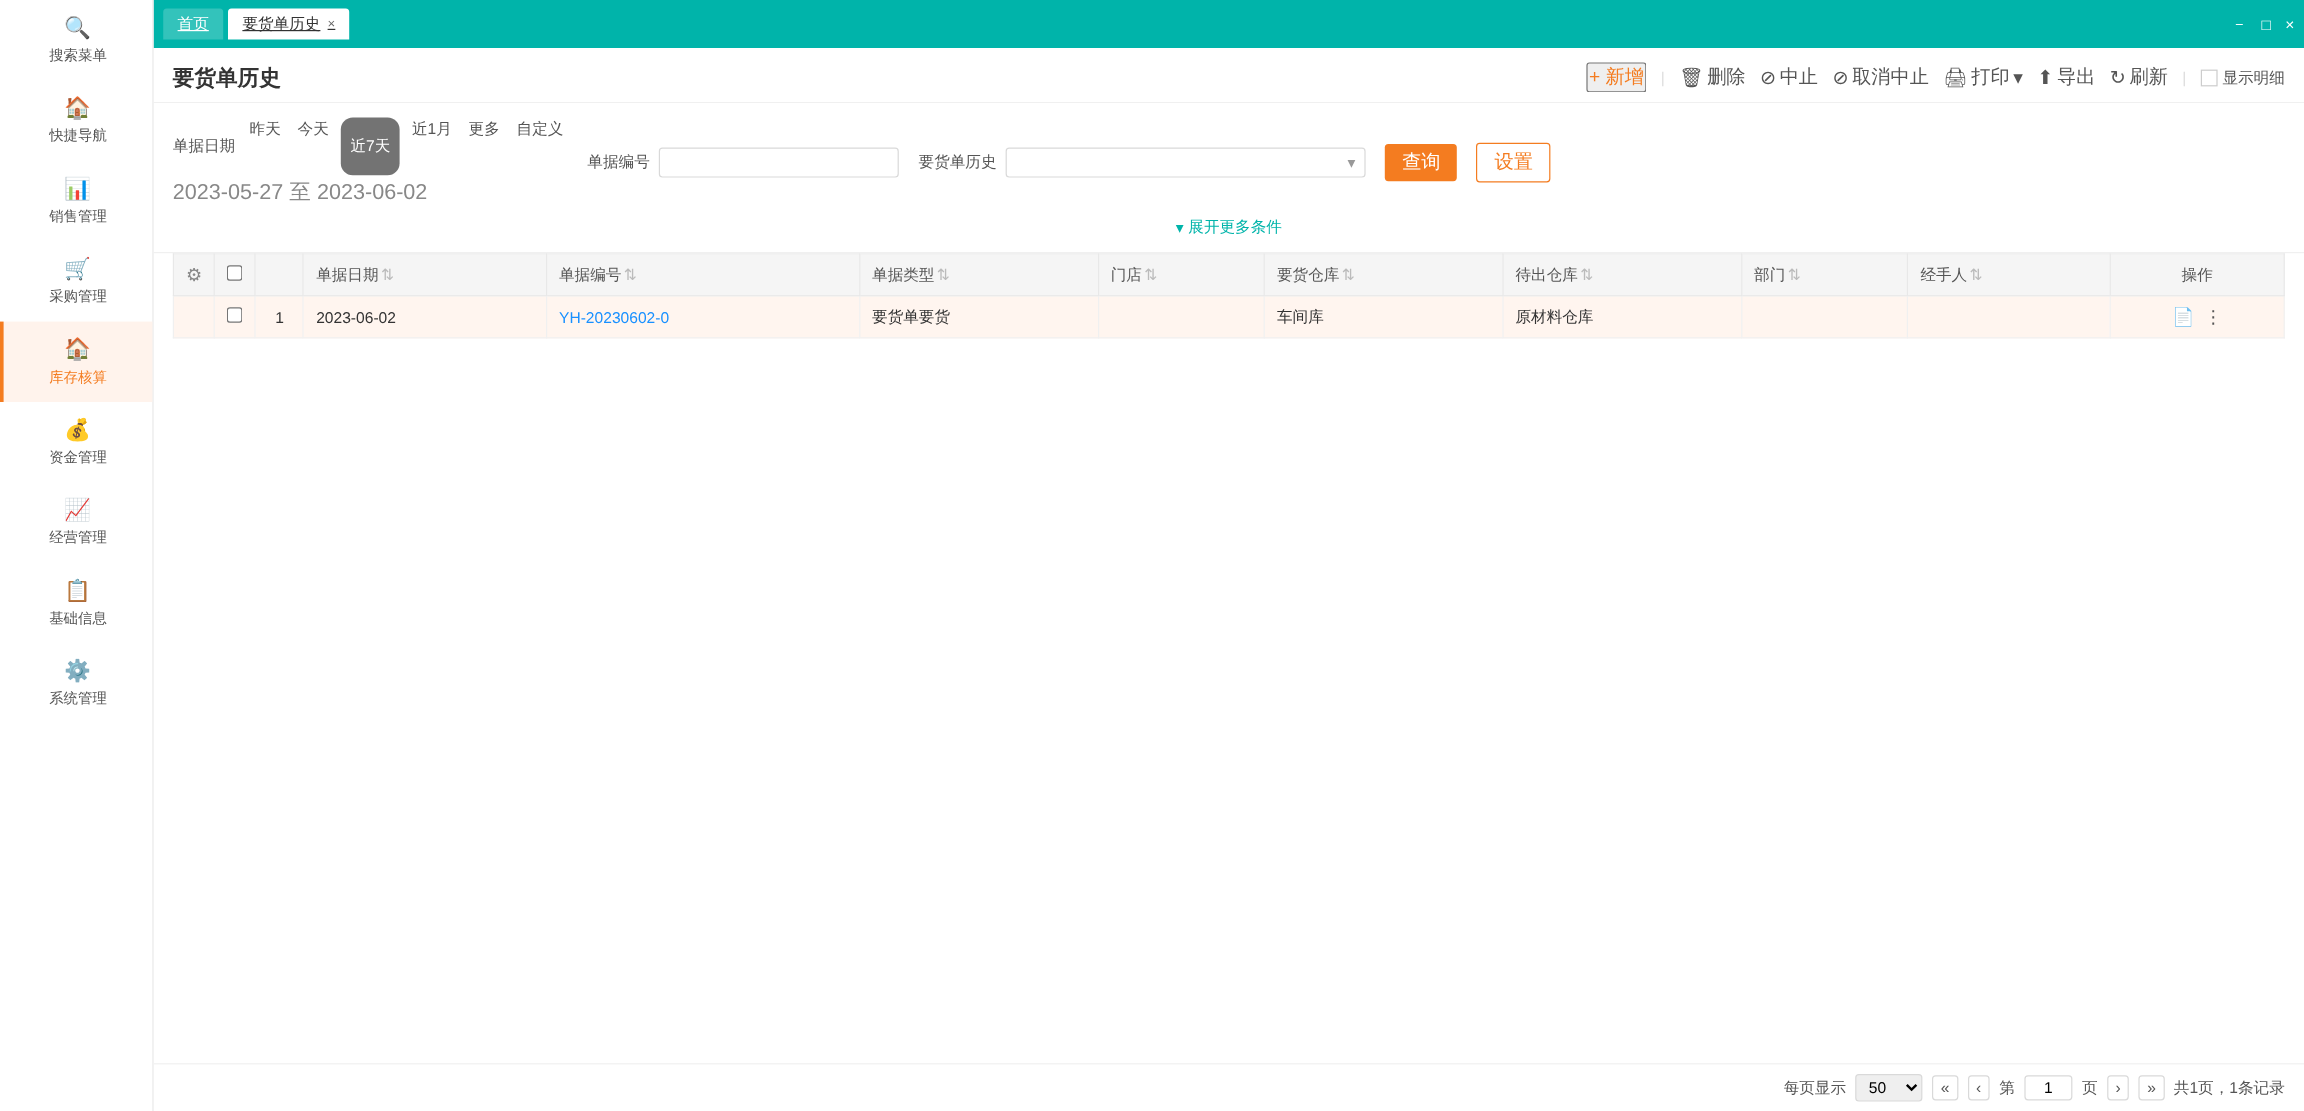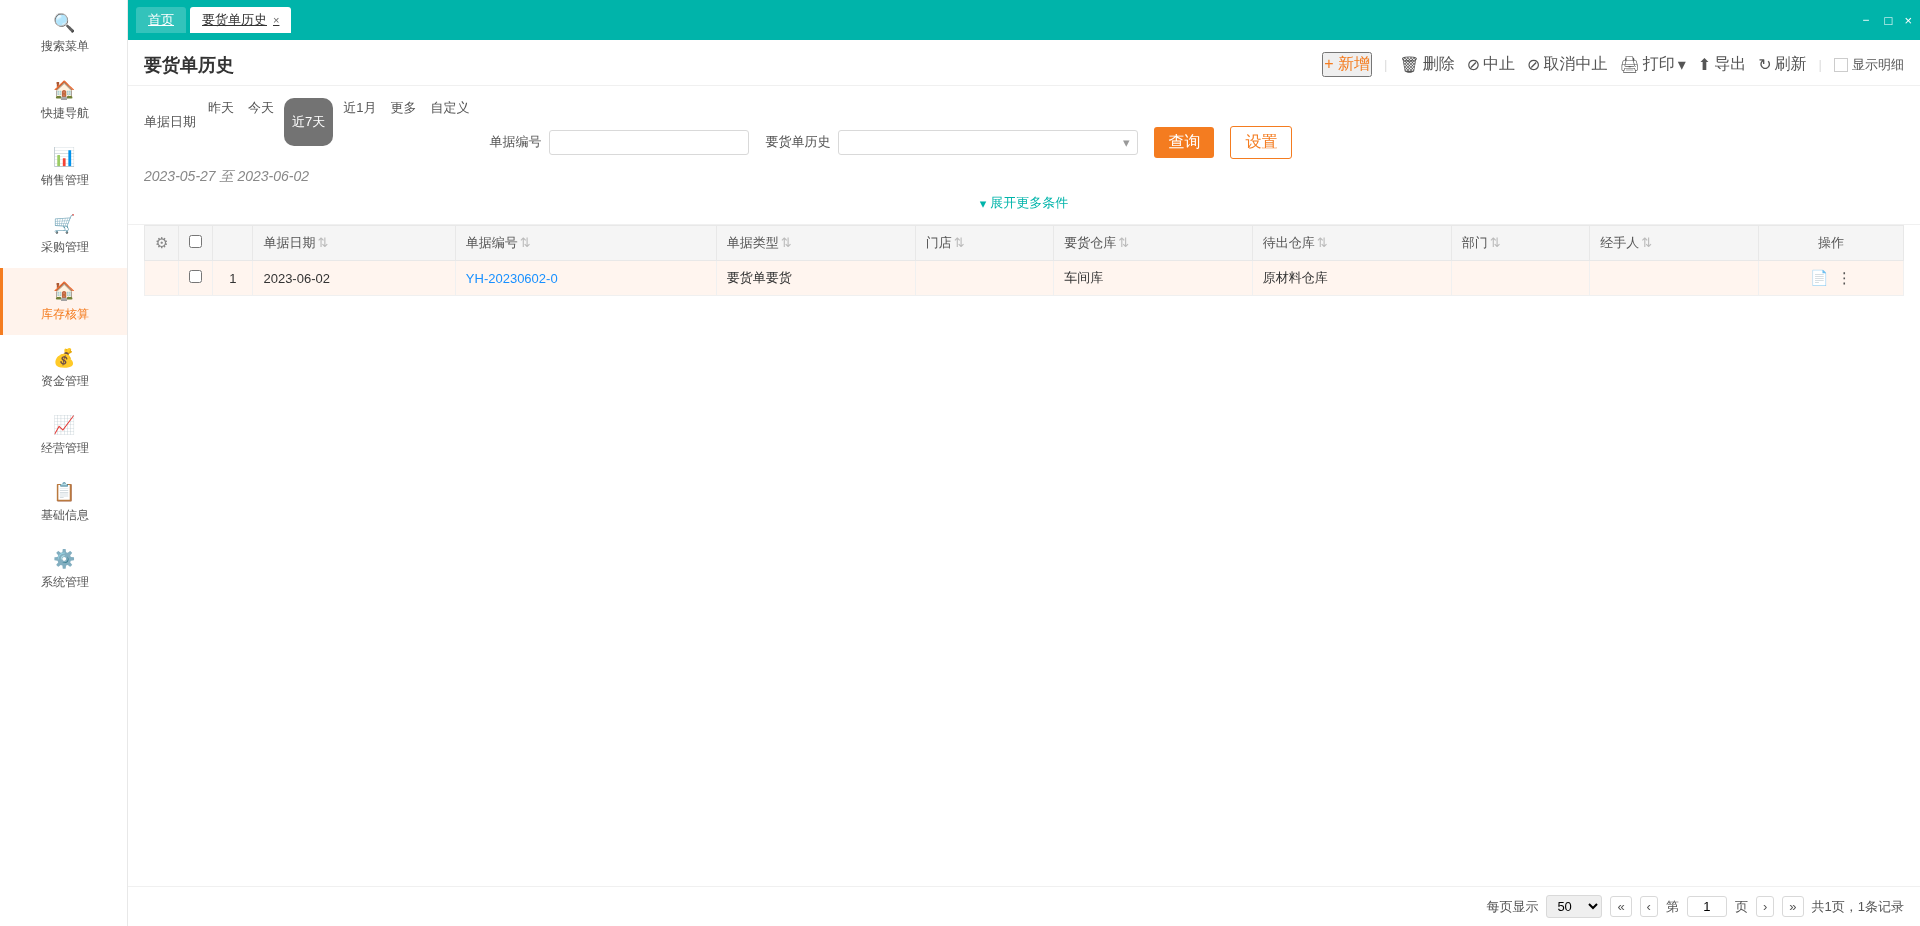--- a/index.html
+++ b/index.html
@@ -163,21 +163,21 @@
       cursor: pointer;
       font-size: 13px;
       padding: 1px 4px;
     }
     .date-option.active {
       background: #737373;
       color: #fff;
       border-radius: 10px;
       padding: 15px 8px;
     }
-    .date-range { color: #888; font-size: 14px; margin-top: 20px; font-style: italic; }
+    .date-range { color: #888; font-size: 18px; margin-top: 0; }
     .filter-input {
       border: 1px solid #d9d9d9;
       border-radius: 3px;
       padding: 4px 8px;
       font-size: 13px;
       width: 200px;
       outline: none;
     }
     .filter-select-wrapper {
       position: relative;

